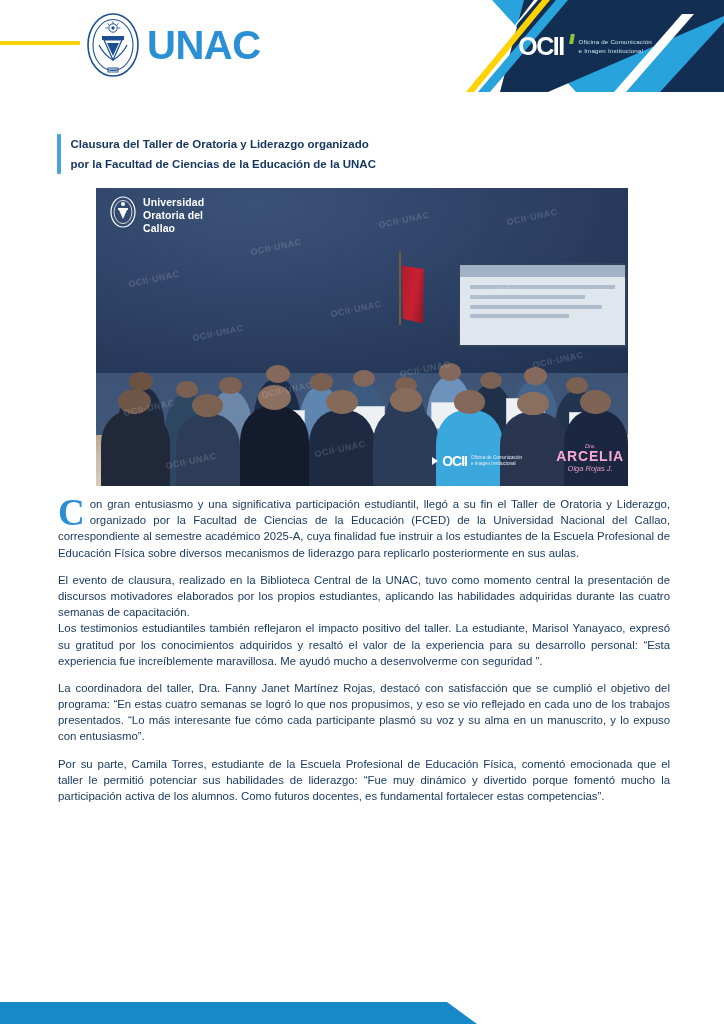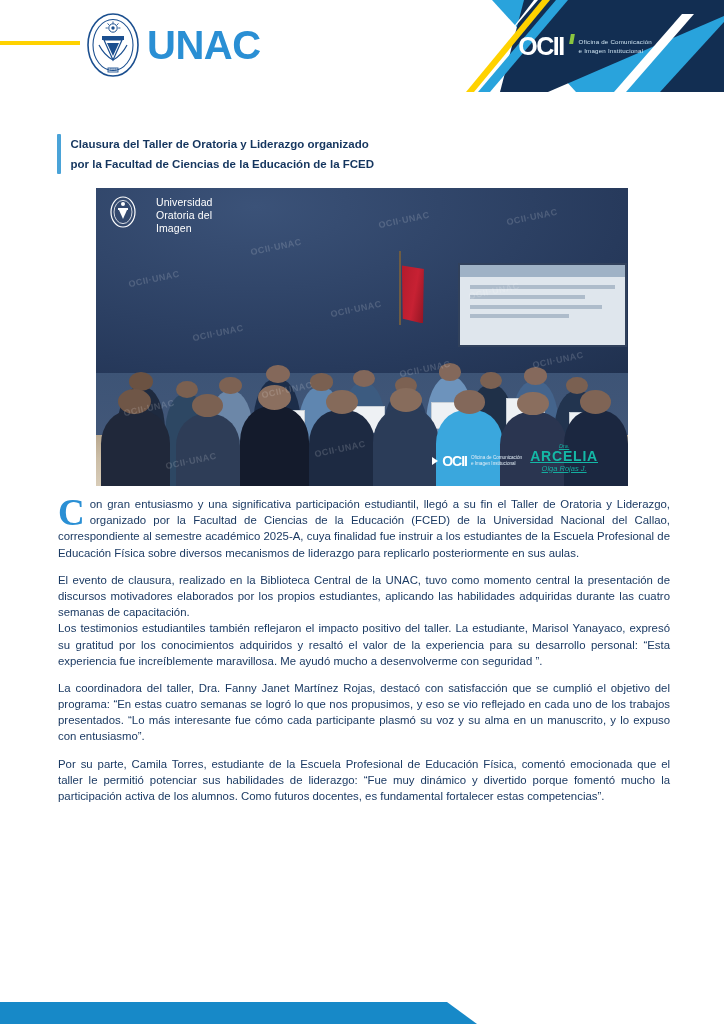--- a/index.html
+++ b/index.html
@@ -72,21 +72,21 @@
   }
   .floor{
     position:absolute;left:0;bottom:0;width:100%;height:17%;
     background:linear-gradient(#b9a88f 0%, #cbbda6 45%, #d8ccb8 100%);
   }
   .photo-unac-logo{
     position:absolute;left:14px;top:8px;display:flex;gap:7px;align-items:flex-start;
   }
   .photo-crest{width:26px;height:32px;}
   .photo-unac-text{
-    color:#fff;font-size:10.5px;font-weight:normal;line-height:1.22;letter-spacing:.1px;margin-left:13px;
+    color:#fff;font-size:10.5px;font-weight:bold;line-height:1.22;letter-spacing:.1px;
   }
   .flag{
     position:absolute;left:57.5%;top:26%;width:22px;height:58px;
     background:linear-gradient(100deg,#b31b2c 0%,#c72133 55%,#8f1523 100%);
     clip-path:polygon(0 0,100% 6%,96% 100%,4% 92%);
   }
   .flagpole{
     position:absolute;left:57%;top:21%;width:2px;height:74px;background:#6d5c43;
   }
   .screen{
@@ -107,21 +107,21 @@
   .photo-ocii{
     position:absolute;right:106px;bottom:18px;display:flex;align-items:center;gap:4px;
   }
   .photo-ocii-tri{
     width:0;height:0;border-left:6px solid #fff;border-top:4px solid transparent;
     border-bottom:4px solid transparent;
   }
   .photo-ocii-word{font-size:14px;font-weight:bold;color:#fff;letter-spacing:-1px;line-height:1;}
   .photo-ocii-sub{font-size:4.6px;color:#e3eef7;line-height:1.4;}
   .arcelia{
-    position:absolute;right:30px;bottom:14px;text-align:center;color:#14b8a6;text-decoration:underline;
+    position:absolute;right:4px;bottom:14px;text-align:center;color:#f9a8d4;
   }
   .arcelia-pre{font-size:5.5px;font-style:italic;line-height:1;opacity:.9;}
   .arcelia-name{font-size:14px;font-weight:bold;letter-spacing:.8px;line-height:1.1;}
   .arcelia-sig{font-size:7.5px;font-style:italic;line-height:1;opacity:.92;}
 
   
   .body-text{
     position:absolute;left:58px;top:496px;width:612px;
     color:#1b3a63;font-size:11.4px;line-height:1.42;text-align:justify;
     font-family:"Liberation Sans", sans-serif;
@@ -190,21 +190,21 @@
         <span>e Imagen Institucional</span>
       </span>
     </div>
   </div>
 
 
   <div class="subtitle-wrap">
     <div class="subtitle-bar"></div>
     <div class="subtitle-text">
       <span>Clausura del Taller de Oratoria y Liderazgo organizado</span><br>
-      <span>por la Facultad de Ciencias de la Educación de la FCED</span>
+      <span>por la Facultad de Ciencias de la Educación de la UNAC</span>
     </div>
   </div>
 
   <div class="photo">
     <div class="photo-bg"></div>
     <div class="wall-gradient"></div>
     <div class="floor"></div>
 
     <div class="flagpole"></div>
     <div class="flag"></div>
@@ -221,21 +221,21 @@
       <svg class="photo-crest" viewBox="0 0 26 32" xmlns="http://www.w3.org/2000/svg">
         <ellipse cx="13" cy="16" rx="12" ry="15" fill="none" stroke="#ffffff" stroke-width="1.2"></ellipse>
         <ellipse cx="13" cy="16" rx="9" ry="11.6" fill="none" stroke="#ffffff" stroke-width="0.8"></ellipse>
         <circle cx="13" cy="8" r="2" fill="#ffffff"></circle>
         <path d="M8 12 h10 v2 h-10 z" fill="#ffffff"></path>
         <path d="M9 14 L13 23 L17 14 Z" fill="#ffffff"></path>
       </svg>
       <div class="photo-unac-text">
         <span>Universidad</span><br>
         <span>Oratoria del</span><br>
-        <span>Imagen</span>
+        <span>Callao</span>
       </div>
     </div>
 
     <div class="crowd">
 
       <div class="person" style="left:4%;width:9%;height:52%;background:#1e2a3f;"></div>
       <div class="head" style="left:6.2%;bottom:50%;width:4.6%;height:10%;background:#6b5242;"></div>
       <div class="person" style="left:13%;width:8%;height:48%;background:#2d4763;"></div>
       <div class="head" style="left:15%;bottom:46%;width:4.2%;height:9%;background:#7a6050;"></div>
       <div class="person" style="left:21%;width:8.5%;height:50%;background:#6c87a8;"></div>

